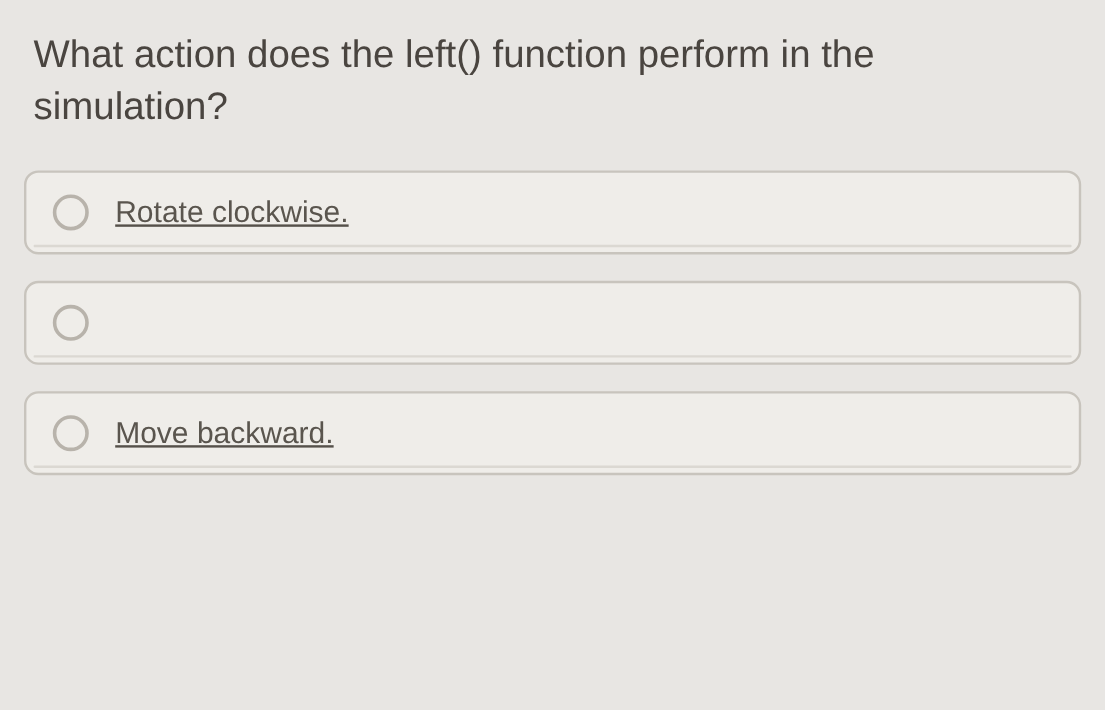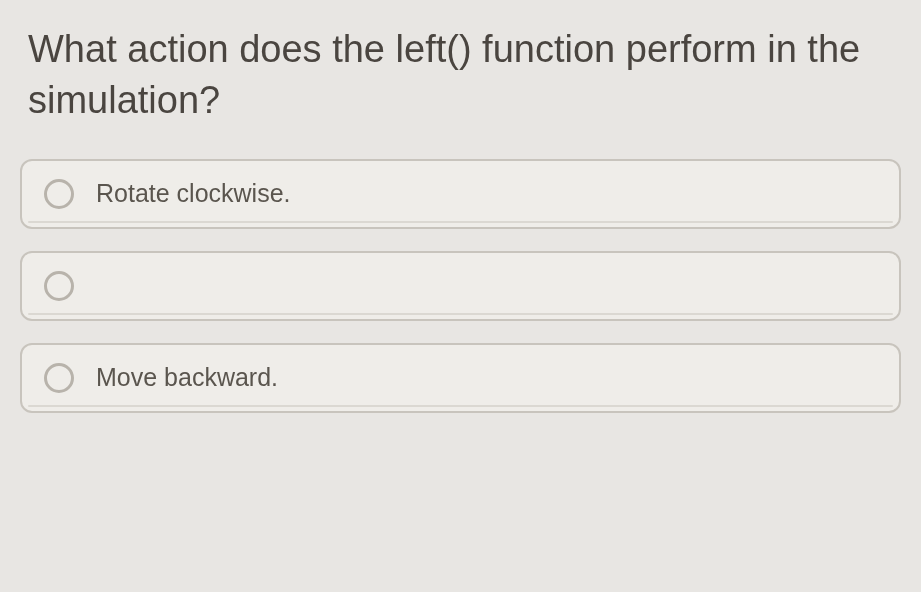--- a/index.html
+++ b/index.html
@@ -9,31 +9,32 @@
     }
     body {
       width: 921px;
       height: 592px;
       background: #e8e6e3;
       font-family: -apple-system, BlinkMacSystemFont, 'Segoe UI', sans-serif;
       padding: 24px 20px;
       color: #55504a;
     }
     .question {
-      font-size: 38px;
+      font-size: 32px;
       font-weight: 400;
       line-height: 1.35;
       margin-bottom: 32px;
       color: #4a4540;
       padding: 0 8px;
     }
     .options {
       display: flex;
       flex-direction: column;
       gap: 22px;
+      text-decoration: underline;
     }
     .option {
       display: flex;
       align-items: center;
       background: #efede9;
       border: 2px solid #c8c4bd;
       border-radius: 12px;
       padding: 18px 22px;
       cursor: pointer;
       position: relative;

